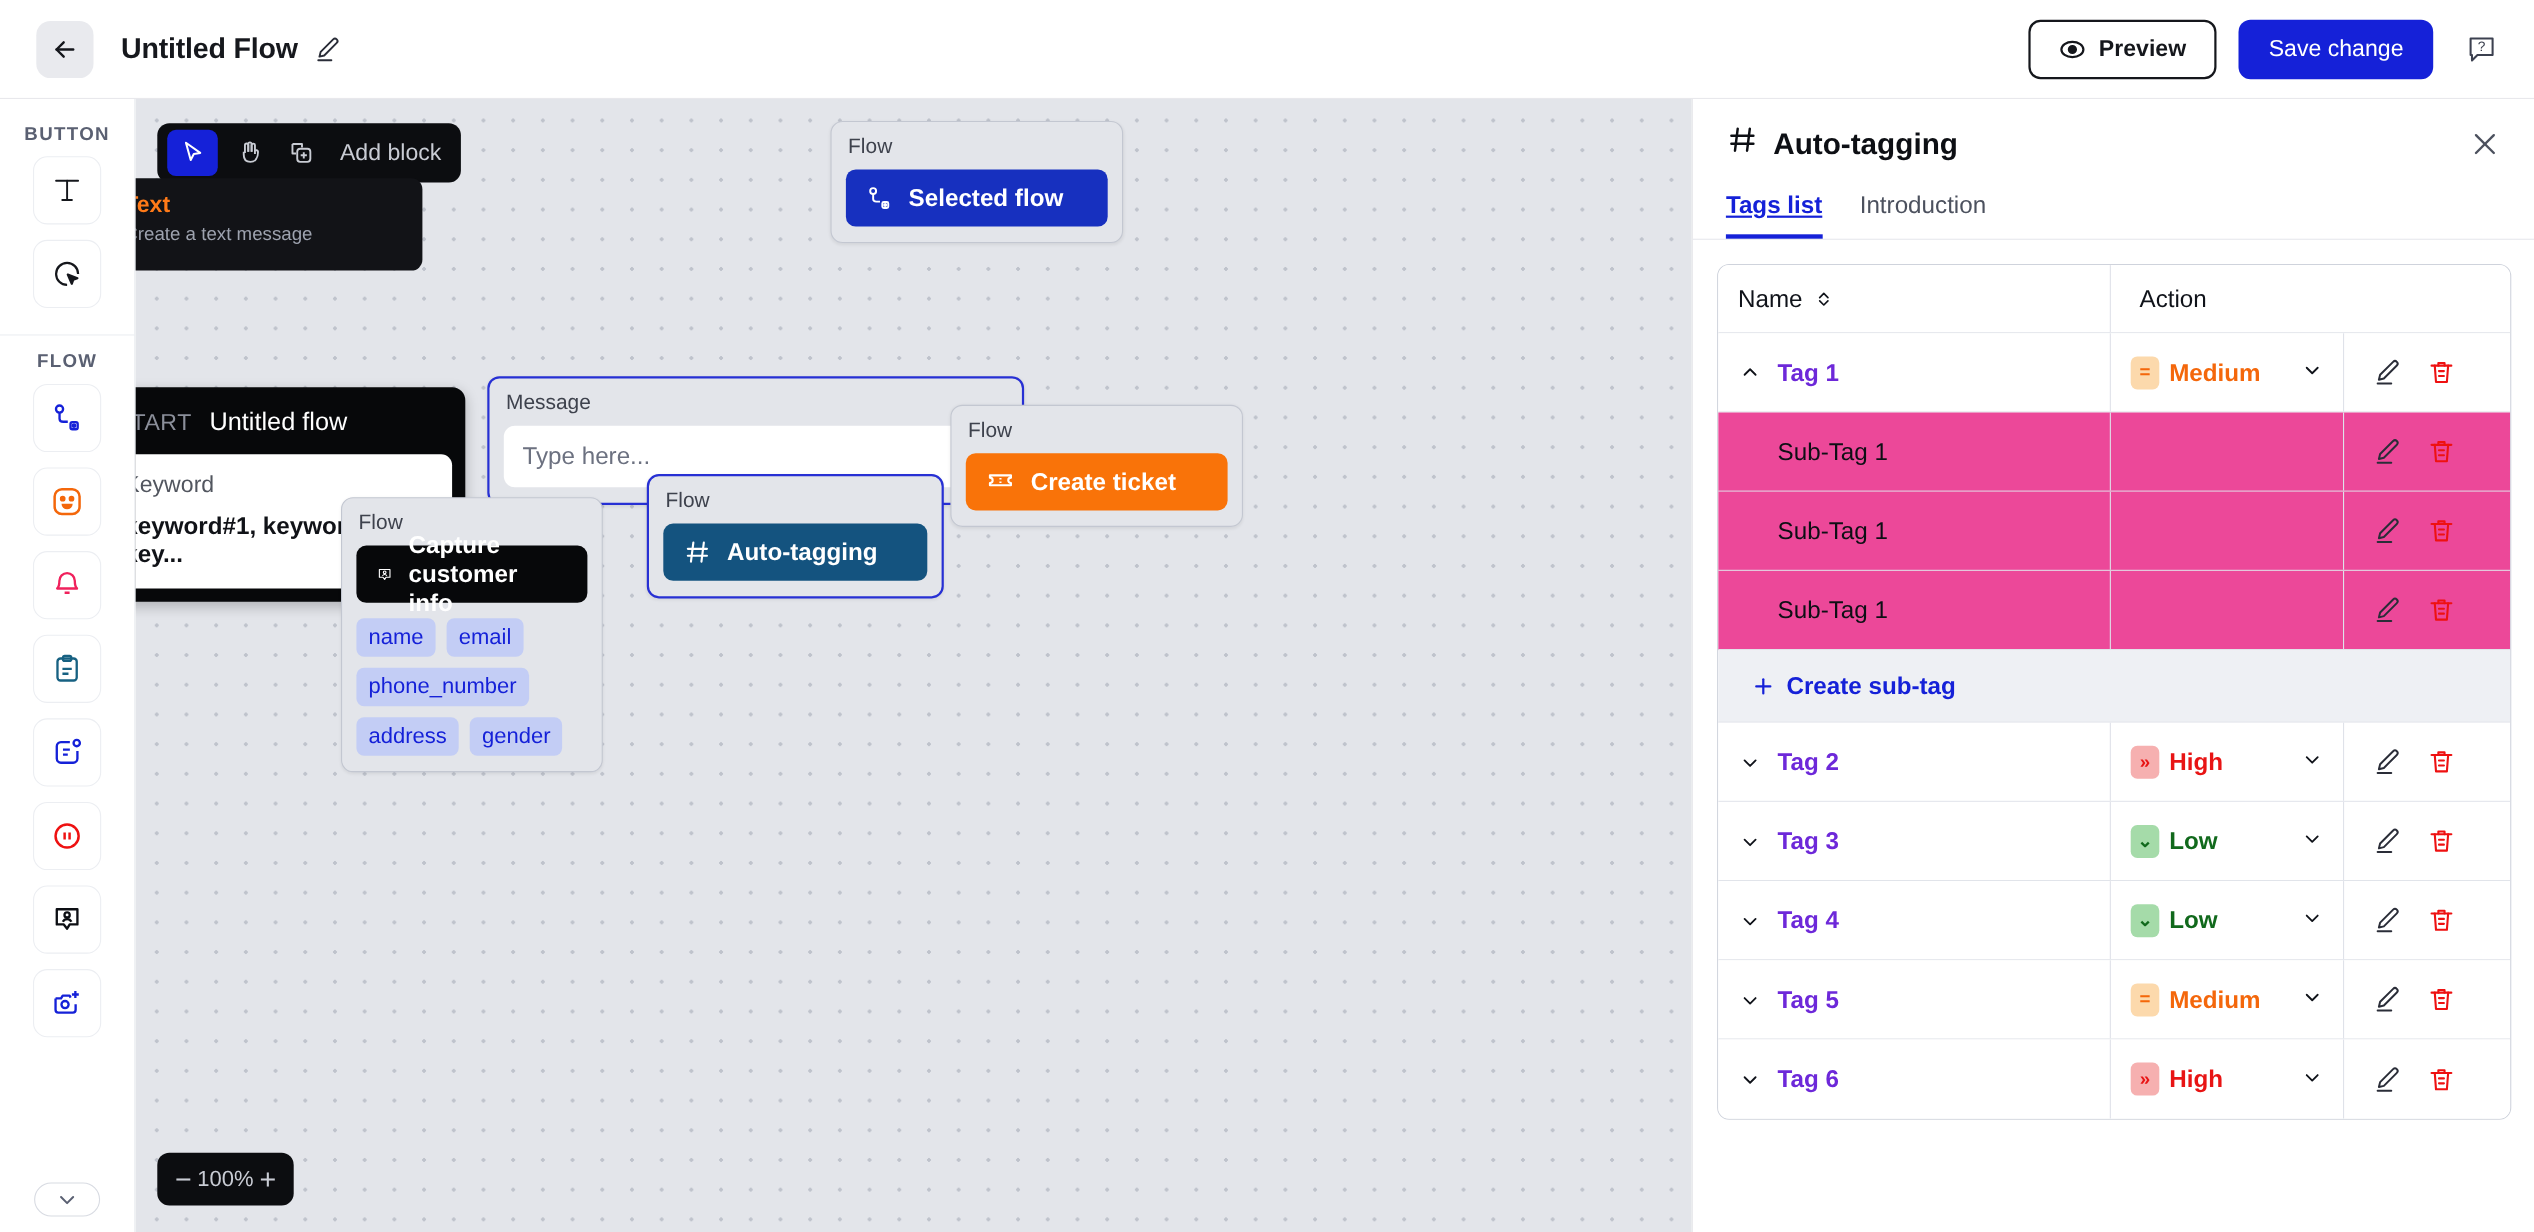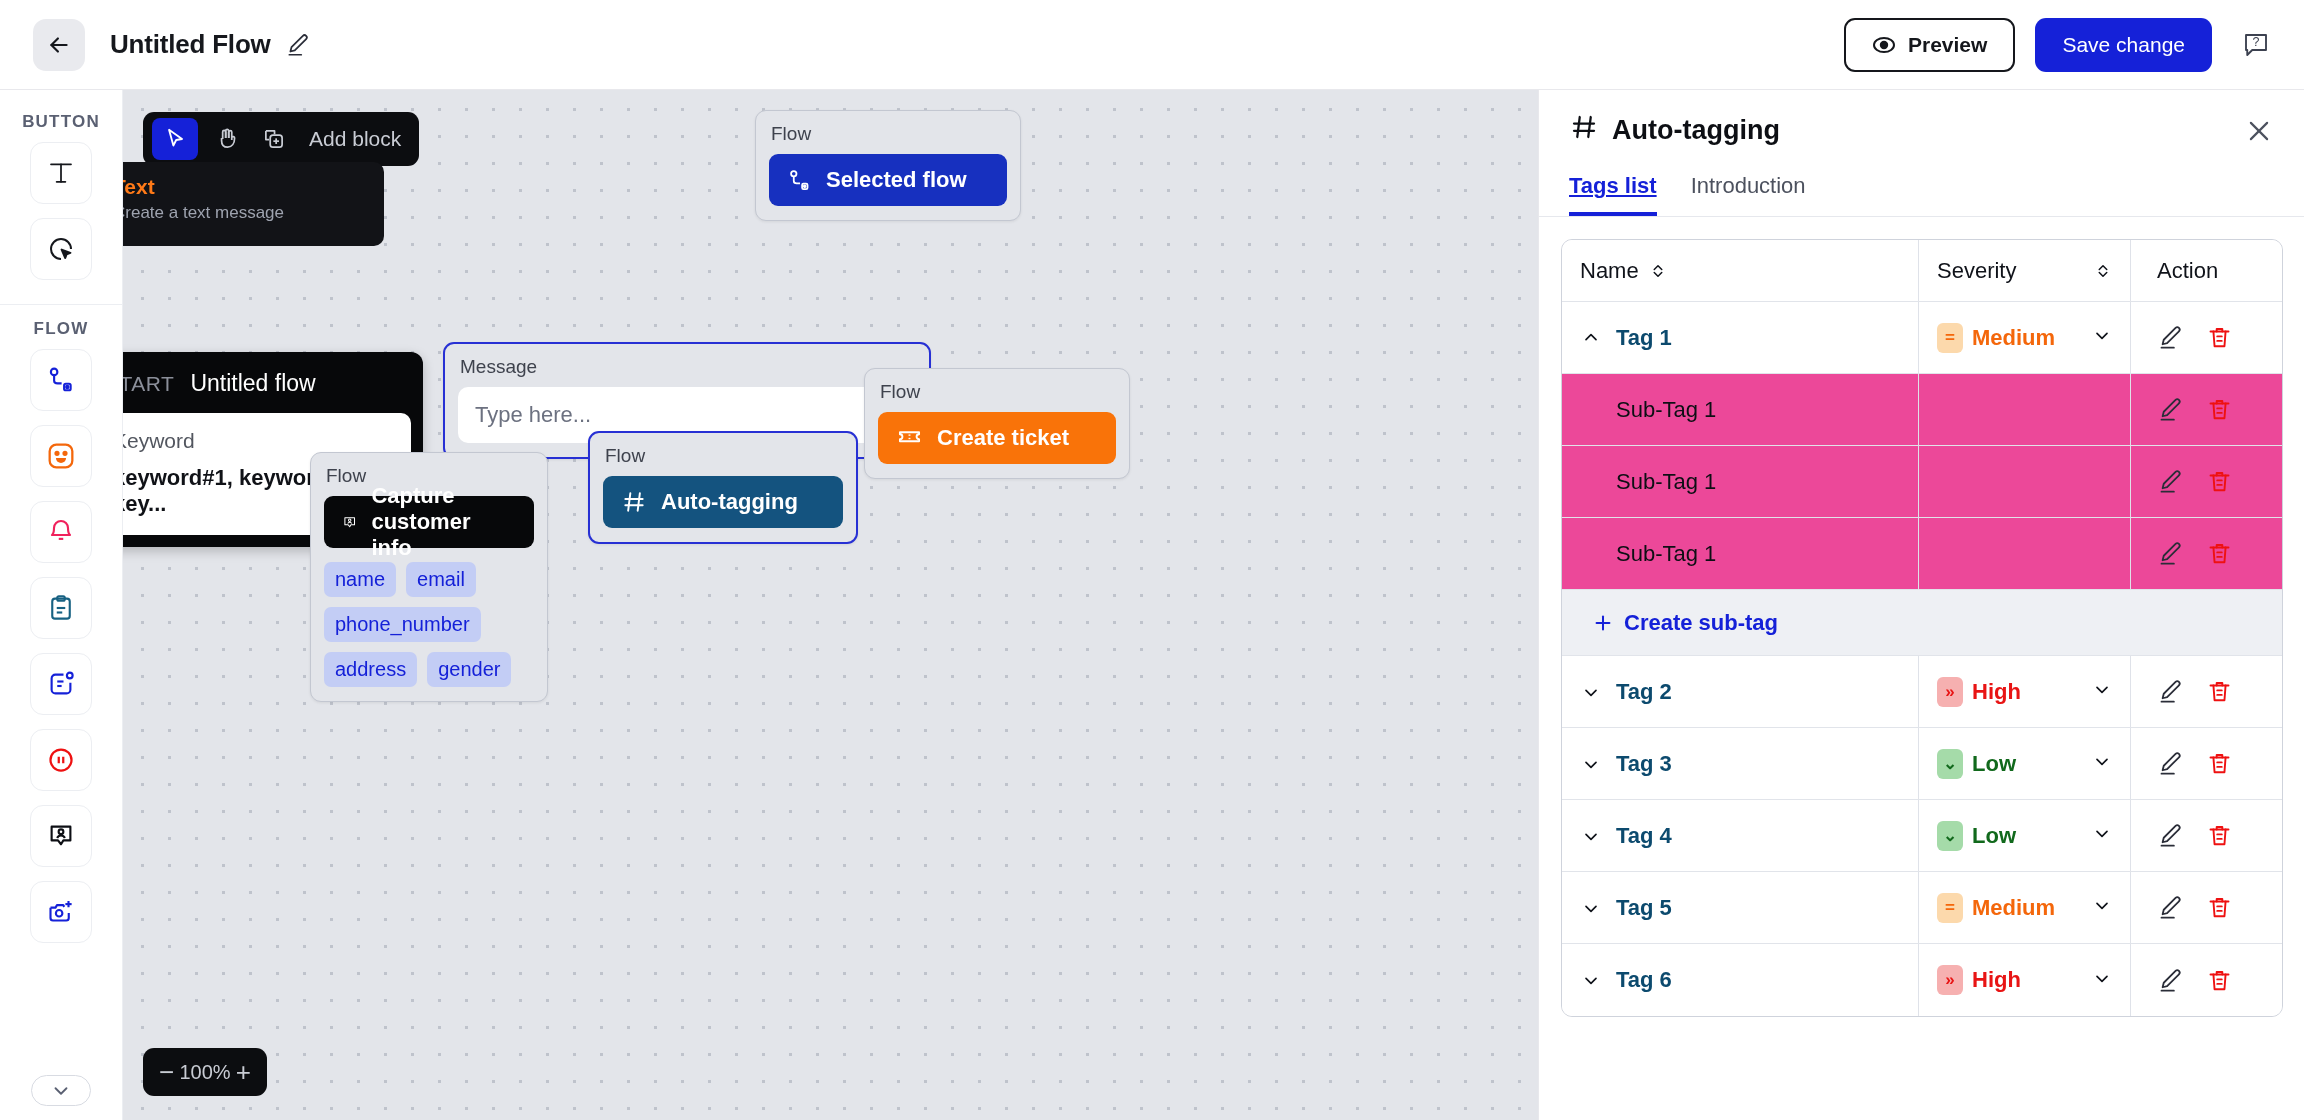--- a/index.html
+++ b/index.html
@@ -179,21 +179,21 @@
   .trow:last-child { border-bottom: none; }
   .th { font-size: 22px; color: #10131a; font-weight: 400; }
   .c-name { width: 357px; display: flex; align-items: center; padding: 0 18px; border-right: 1px solid #dfe2e9; }
   .c-sev  { width: 212px; display: flex; align-items: center; padding: 0 18px; border-right: 1px solid #dfe2e9; }
   .c-act  { flex: 1; display: flex; align-items: center; gap: 22px; padding: 0 26px; }
   .head-row { height: 62px; background: #fff; }
   .tag-row { height: 72px; background: #fff; }
   .sub-row { height: 72px; background: #ec4899; }
   .create-row { height: 66px; background: #eef0f4; }
   .chev { width: 22px; display: flex; justify-content: center; color: #10131a; font-size: 17px; cursor:pointer; }
-  .tagname { font-size: 22px; font-weight: 700; color: #0c4a6e; margin-left: 14px; }
+  .tagname { font-size: 22px; font-weight: 700; color: #6d28d9; margin-left: 14px; }
   .subname { font-size: 22px; font-weight: 400; color: #0d0f14; margin-left: 36px; }
   .sev { display: flex; align-items: center; gap: 9px; }
   .sevicon { width: 26px; height: 30px; border-radius: 6px; display: flex; align-items: center; justify-content: center; font-size: 17px; font-weight: 700; }
   .sev-med .sevicon { background: #fcd9ac; color: #f4670b; }
   .sev-med .sevtxt { color: #f4670b; }
   .sev-high .sevicon { background: #f6b0b0; color: #e81414; }
   .sev-high .sevtxt { color: #e81414; }
   .sev-low .sevicon { background: #a5dba9; color: #11691c; }
   .sev-low .sevtxt { color: #11691c; }
   .sevtxt { font-size: 22px; font-weight: 700; }
@@ -476,27 +476,20 @@
     <div class="table">
 
       <div class="trow head-row">
         <div class="c-name th">
           <span>Name</span>
           <svg width="18" height="18" viewBox="0 0 24 24" fill="none" stroke="#10131a" stroke-width="2" stroke-linecap="round" stroke-linejoin="round" style="margin-left:10px">
             <polyline points="7 10 12 5 17 10"></polyline>
               <polyline points="7 14 12 19 17 14"></polyline>
           </svg>
         </div>
-        <div class="c-sev th">
-          <span>Severity</span>
-          <svg width="18" height="18" viewBox="0 0 24 24" fill="none" stroke="#10131a" stroke-width="2" stroke-linecap="round" stroke-linejoin="round" style="margin-left:auto">
-            <polyline points="7 10 12 5 17 10"></polyline>
-              <polyline points="7 14 12 19 17 14"></polyline>
-          </svg>
-        </div>
         <div class="c-act th">
           <span>Action</span>
         </div>
       </div>
 
       <div class="trow tag-row">
         <div class="c-name">
           <span class="chev">
             <svg width="20" height="20" viewBox="0 0 24 24" fill="none" stroke="#10131a" stroke-width="2" stroke-linecap="round" stroke-linejoin="round">
                 <polyline points="6 14 12 8 18 14"></polyline>

